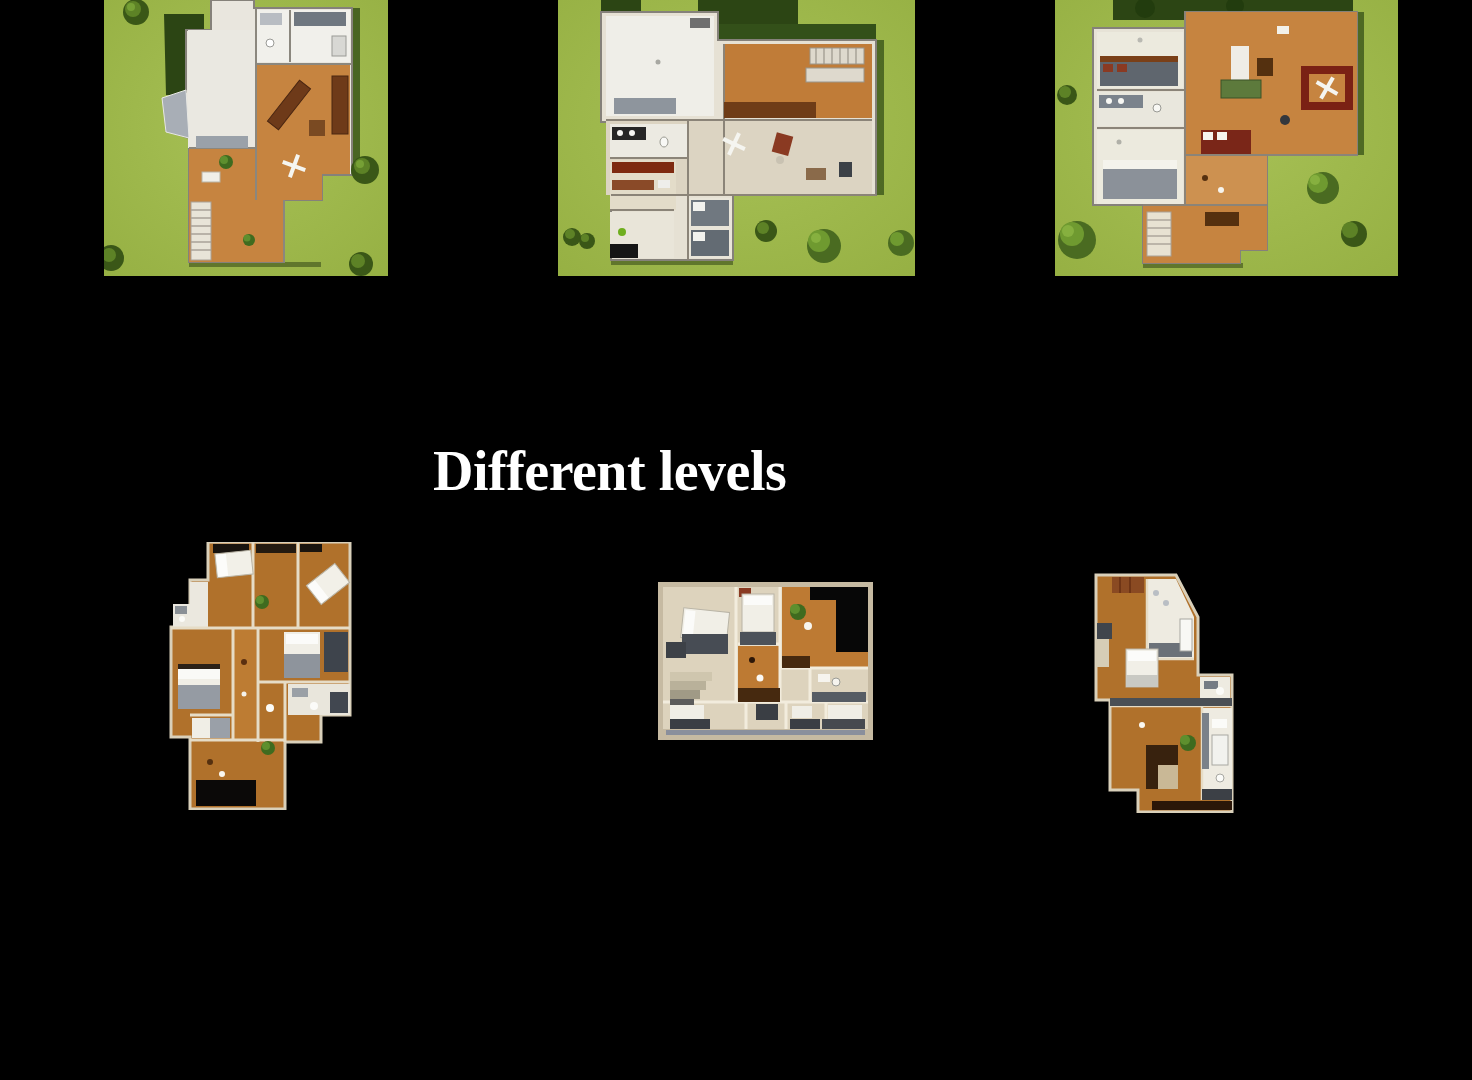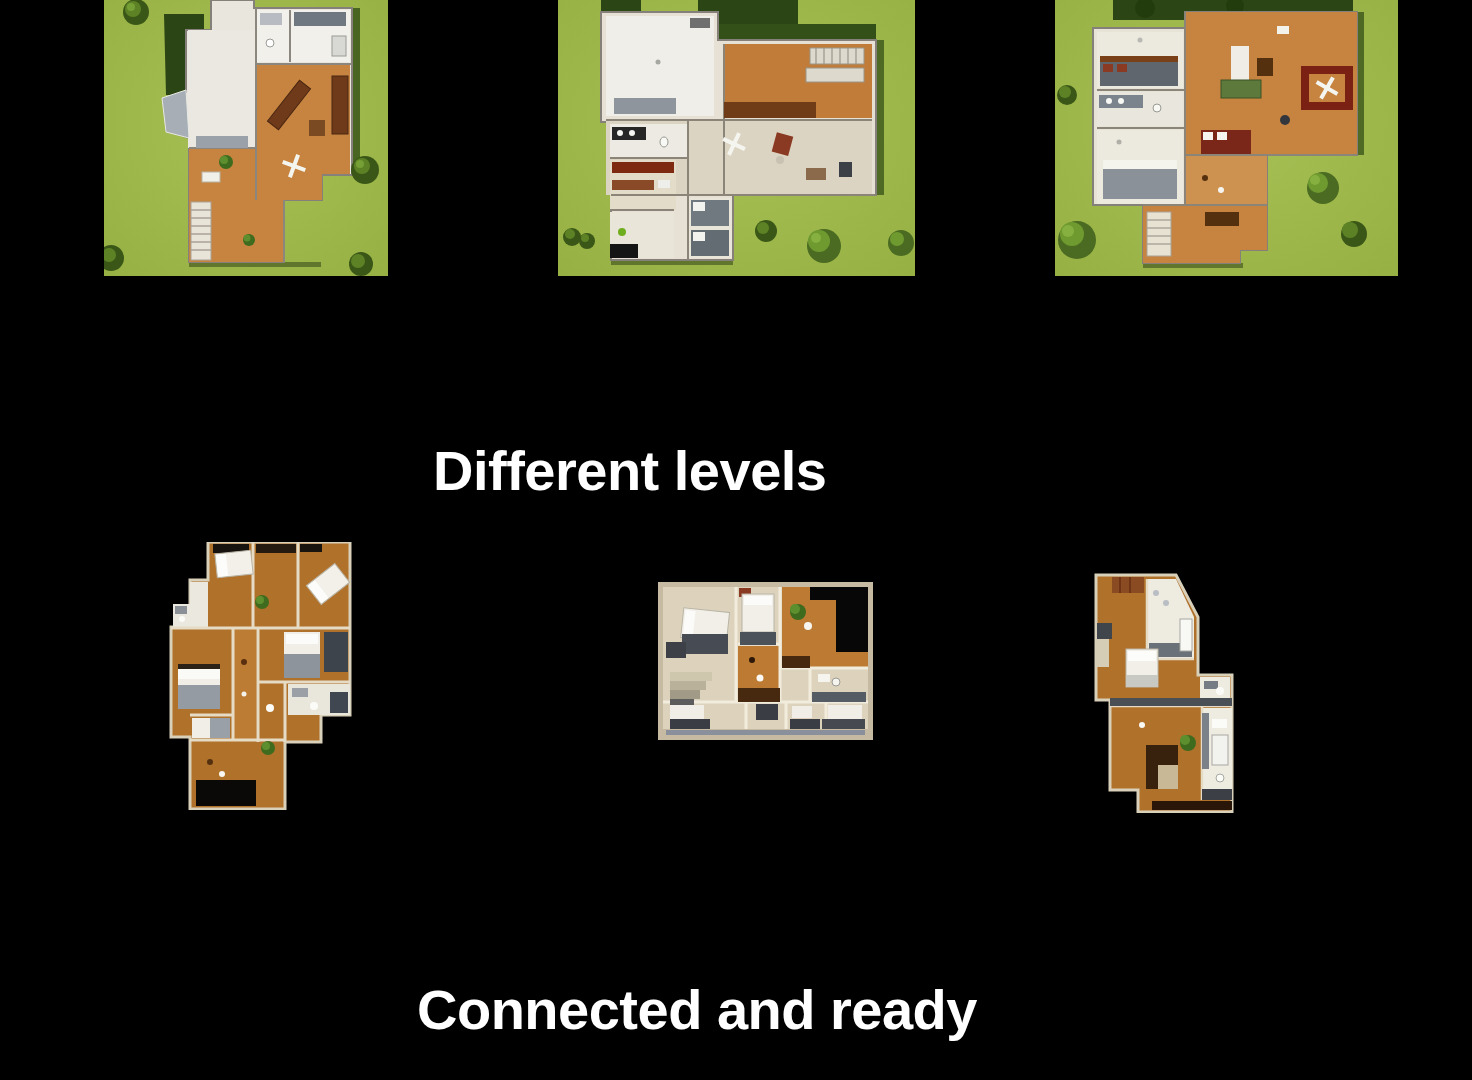--- a/index.html
+++ b/index.html
@@ -1,17 +1,17 @@
 <!DOCTYPE html>
 <html><head>
 <meta charset="utf-8">
 <style>
   html,body{margin:0;padding:0;background:#000;}
   #stage{position:relative;width:1472px;height:1080px;background:#000;overflow:hidden;
-         font-family:Liberation Sans, sans-serif;}
+         font-family:Liberation Serif, serif;}
   .plan{position:absolute;margin:0;padding:0;display:block;}
   .plan svg{display:block;width:100%;height:100%;}
   .caption{position:absolute;color:#fff;font-weight:700;font-size:56px;line-height:1;
            letter-spacing:-0.5px;white-space:nowrap;}
   #caption-top{left:433px;top:443px;}
   #caption-bottom{left:417px;top:982px;}
   
   #plan-a{left:104px;top:0;width:284px;height:276px;}
   #plan-b{left:558px;top:0;width:357px;height:276px;}
   #plan-c{left:1055px;top:0;width:343px;height:276px;}
@@ -443,15 +443,14 @@
         <rect x="110" y="140" width="7" height="56" fill="#7a8189"></rect>
         <rect x="120" y="146" width="15" height="9" fill="#fbfbf8"></rect>
         <rect x="120" y="162" width="16" height="30" fill="#f2f2ee" stroke="#a8a8a2"></rect>
         <circle cx="128" cy="205" r="4" fill="#fbfbf8" stroke="#a8a8a2"></circle>
         <rect x="110" y="216" width="30" height="11" fill="#3c4046"></rect>
         <rect x="60" y="228" width="80" height="9" fill="#2a1608"></rect>
       </g>
     </svg>
   </figure>
 
-  <div class="caption" id="caption-bottom">Connected and ready</div>
 
 </div>
 
 </body></html>

